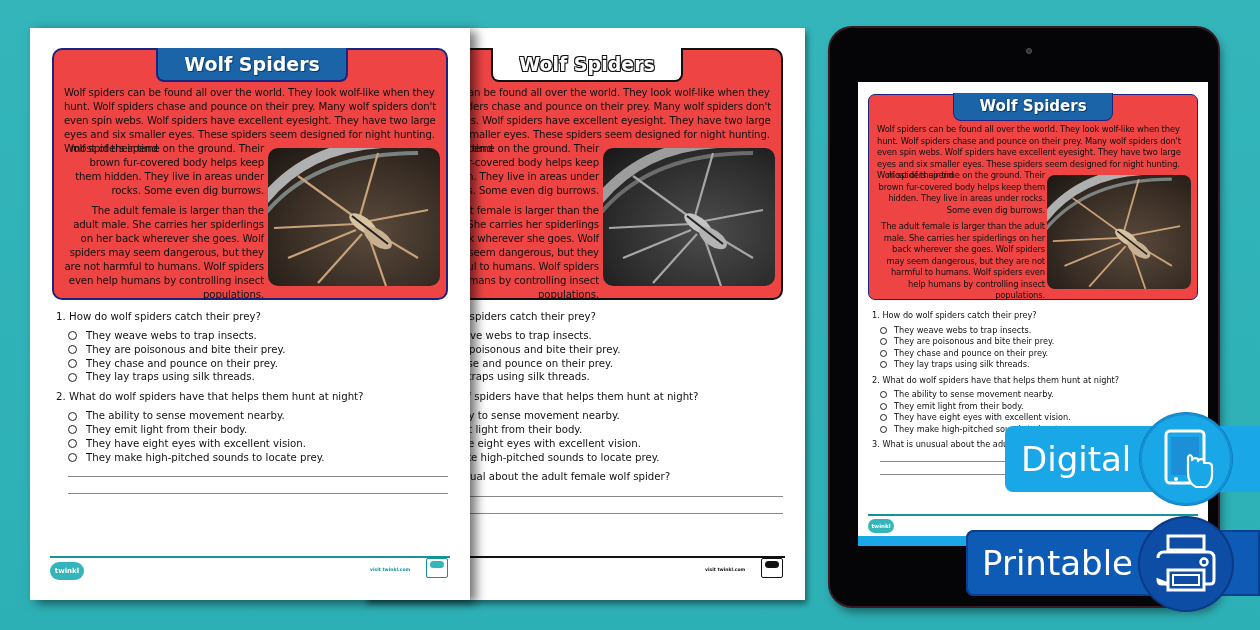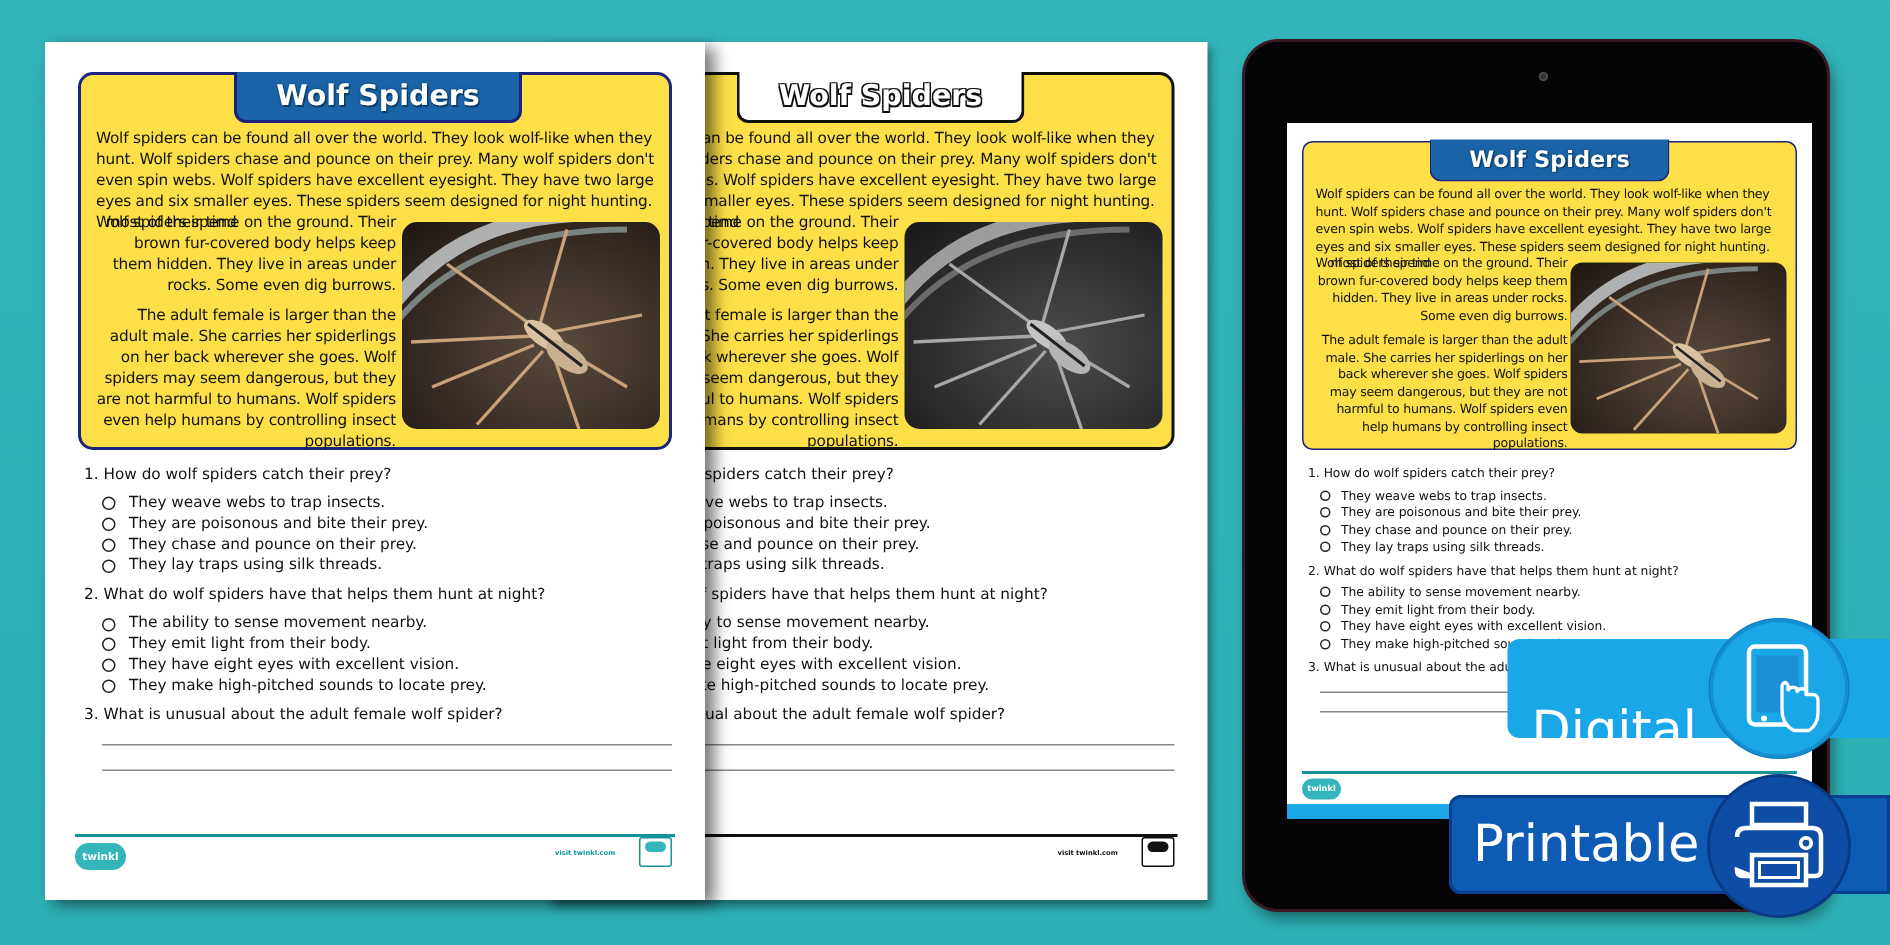--- a/index.html
+++ b/index.html
@@ -14,21 +14,21 @@
     position: absolute;
     background: #fff;
     box-shadow: 2px 4px 6px rgba(0,0,0,0.45);
     overflow: hidden;
   }
   #page-back { left: 365px; top: 28px; width: 440px; height: 572px; }
   #page-front { left: 30px; top: 28px; width: 440px; height: 572px; box-shadow: 6px 3px 10px rgba(0,0,0,0.55); z-index: 2; }
 
   .reading-box {
     position: absolute; left: 22px; top: 20px; width: 396px; height: 252px;
-    border: 2px solid #1a237e; border-radius: 10px; background: #fde047;
+    border: 2px solid #1a237e; border-radius: 10px; background: #ef4444;
   }
   .bw .reading-box { border-color: #111; }
   .title-tab {
     position: absolute; left: 102px; top: -2px; width: 192px; height: 34px;
     background: #1b64a8; border: 2px solid #1a237e; border-top: none;
     border-radius: 0 0 8px 8px;
     color: #fff; font-weight: bold; font-size: 19px; text-align: center; line-height: 32px;
     text-shadow: 0 0 2px #0a3d6b, 1px 1px 0 #0a3d6b;
   }
   .bw .title-tab {
@@ -111,21 +111,21 @@
   .screen .line2 { margin-top: 12px; }
   .screen .footer-rule { left: 10px; top: 432px; width: 330px; height: 1.5px; }
   .screen .logo { left: 10px; top: 437px; width: 26px; height: 14px; font-size: 5.5px; line-height: 14px; }
 
   
   .tag { position: absolute; color: #fff; font-family: "DejaVu Sans", sans-serif; }
   .tag-digital {
     left: 1005px; top: 426px; width: 255px; height: 66px;
     background: #1aa7e8; border-radius: 8px 0 0 8px;
   }
-  .tag-digital .label { position: absolute; left: 16px; top: 10px; font-size: 34px; line-height: 46px; margin-top: 28px; }
+  .tag-digital .label { position: absolute; left: 16px; top: 10px; font-size: 34px; line-height: 46px; }
   .circle-digital {
     position: absolute; left: 1140px; top: 413px; width: 92px; height: 92px; border-radius: 50%;
     background: #1aa7e8; box-shadow: inset 0 0 0 2px #148fd0, 0 0 0 1px #0f7cc0;
   }
   .tag-printable {
     left: 966px; top: 530px; width: 294px; height: 66px;
     background: #0d5bb4; border-radius: 8px 0 0 8px; box-shadow: inset 0 0 0 2px #0a3f8f;
   }
   .tag-printable .label { position: absolute; left: 16px; top: 10px; font-size: 34px; line-height: 46px; }
   .circle-printable {
@@ -276,21 +276,20 @@
         </div>
       <div class="opt">
           <span class="radio"></span>
           <span>They have eight eyes with excellent vision.</span>
         </div>
       <div class="opt">
           <span class="radio"></span>
           <span>They make high-pitched sounds to locate prey.</span>
         </div>
     </div>
-    <div class="q"><span>3.</span> <span>What is unusual about the adult female wolf spider?</span></div>
     <div class="answer-line line1"></div>
     <div class="answer-line line2"></div>
   </div>
   <div class="footer-rule"></div>
   <div class="logo">twinkl</div>
   <div class="visit">visit twinkl.com</div>
   <div class="badge">
       <i></i>
     </div>
 </div>

